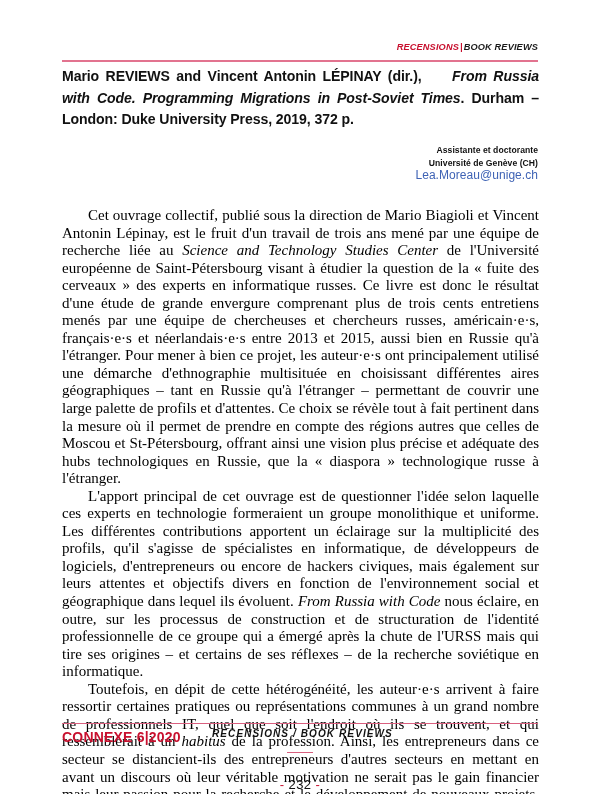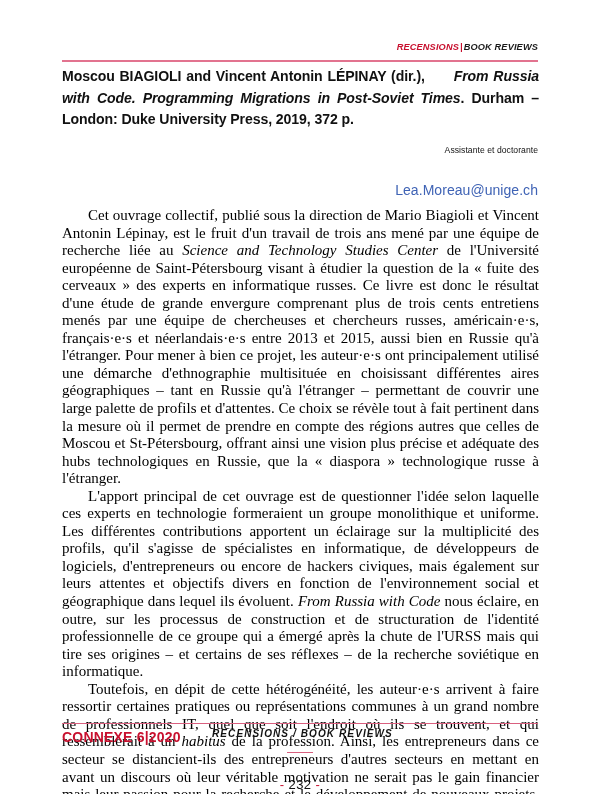--- a/index.html
+++ b/index.html
@@ -79,33 +79,32 @@
     color: #c8102e;
     font-weight: bold;
     font-size: 11.3px;
     letter-spacing: 0.2px;
     line-height: 15px;
     white-space: nowrap;
   }
   .author-role,
   .author-inst {
     color: #111111;
-    font-weight: normal;
+    font-weight: bold;
     font-size: 8.6px;
     line-height: 12.6px;
     letter-spacing: 0.05px;
     white-space: nowrap;
   }
   .author-mail {
     color: #3f63b5;
-    font-size: 14px;
+    font-size: 12px;
     line-height: 13px;
     letter-spacing: 0.05px;
     white-space: nowrap;
-    margin-top: 27px;
   }
 
   
   .body-text {
     position: absolute;
     left: 62px;
     top: 207px;
     width: 477px;
     font-family: "Liberation Serif", "DejaVu Serif", serif;
     font-size: 15px;
@@ -181,25 +180,26 @@
 
 <div class="page">
 
   <div class="running-head">
     <span class="rh-red">RECENSIONS</span><span class="rh-sep">|</span><span class="rh-black">BOOK REVIEWS</span>
   </div>
 
   <div class="rule-top"></div>
 
   <div class="title">
-    <span>Moscou BIAGIOLI and Vincent Antonin LÉPINAY (dir.), </span><i>From Russia with Code. Programming Migrations in Post-Soviet Times</i><span>. Durham – London: Duke University Press, 2019, 372 p.</span>
+    <span>Mario REVIEWS and Vincent Antonin LÉPINAY (dir.), </span><i>From Russia with Code. Programming Migrations in Post-Soviet Times</i><span>. Durham – London: Duke University Press, 2019, 372 p.</span>
   </div>
 
   <div class="author-block">
     <div class="author-role">Assistante et doctorante</div>
+    <div class="author-inst">Université de Genève (CH)</div>
     <div class="author-mail">Lea.Moreau@unige.ch</div>
   </div>
 
   <div class="body-text">
     <p><span>Cet ouvrage collectif, publié sous la direction de Mario Biagioli et Vincent Antonin Lépinay, est le fruit d'un travail de trois ans mené par une équipe de recherche liée au </span><i>Science and Technology Studies Center</i><span> de l'Université européenne de Saint-Pétersbourg visant à étudier la question de la « fuite des cerveaux » des experts en informatique russes. Ce livre est donc le résultat d'une étude de grande envergure comprenant plus de trois cents entretiens menés par une équipe de chercheuses et chercheurs russes, américain·e·s, français·e·s et néerlandais·e·s entre 2013 et 2015, aussi bien en Russie qu'à l'étranger. Pour mener à bien ce projet, les auteur·e·s ont principalement utilisé une démarche d'ethnographie multisituée en choisissant différentes aires géographiques – tant en Russie qu'à l'étranger – permettant de couvrir une large palette de profils et d'attentes. Ce choix se révèle tout à fait pertinent dans la mesure où il permet de prendre en compte des régions autres que celles de Moscou et St-Pétersbourg, offrant ainsi une vision plus précise et adéquate des hubs technologiques en Russie, que la « diaspora » technologique russe à l'étranger.</span></p>
     <p><span>L'apport principal de cet ouvrage est de questionner l'idée selon laquelle ces experts en technologie formeraient un groupe monolithique et uniforme. Les différentes contributions apportent un éclairage sur la multiplicité des profils, qu'il s'agisse de spécialistes en informatique, de développeurs de logiciels, d'entrepreneurs ou encore de hackers civiques, mais également sur leurs attentes et objectifs divers en fonction de l'environnement social et géographique dans lequel ils évoluent. </span><i>From Russia with Code</i><span> nous éclaire, en outre, sur les processus de construction et de structuration de l'identité professionnelle de ce groupe qui a émergé après la chute de l'URSS mais qui tire ses origines – et certains de ses réflexes – de la recherche soviétique en informatique.</span></p>
     <p><span>Toutefois, en dépit de cette hétérogénéité, les auteur·e·s arrivent à faire ressortir certaines pratiques ou représentations communes à un grand nombre de professionnels IT, quel que soit l'endroit où ils se trouvent, et qui ressemblerait à un </span><i>habitus</i><span> de la profession. Ainsi, les entrepreneurs dans ce secteur se distancient-ils des entrepreneurs d'autres secteurs en mettant en avant un discours où leur véritable motivation ne serait pas le gain financier mais leur passion pour la recherche et le développement de nouveaux projets, l'argent étant considéré par les acteurs non pas comme une fin en soi mais plutôt comme une récompense symbolique. Un autre aspect qui ressort de ces différentes contributions est la transformation de la perception des praticiens de leurs propres activités depuis les années 1990. Ainsi, il ressort de plusieurs contributions le fait que ces acteur·e·s se sont retrouvé·e·s face à un changement de paradigme considérable</span></p>
   </div>
 
   <div class="rule-bottom"></div>

